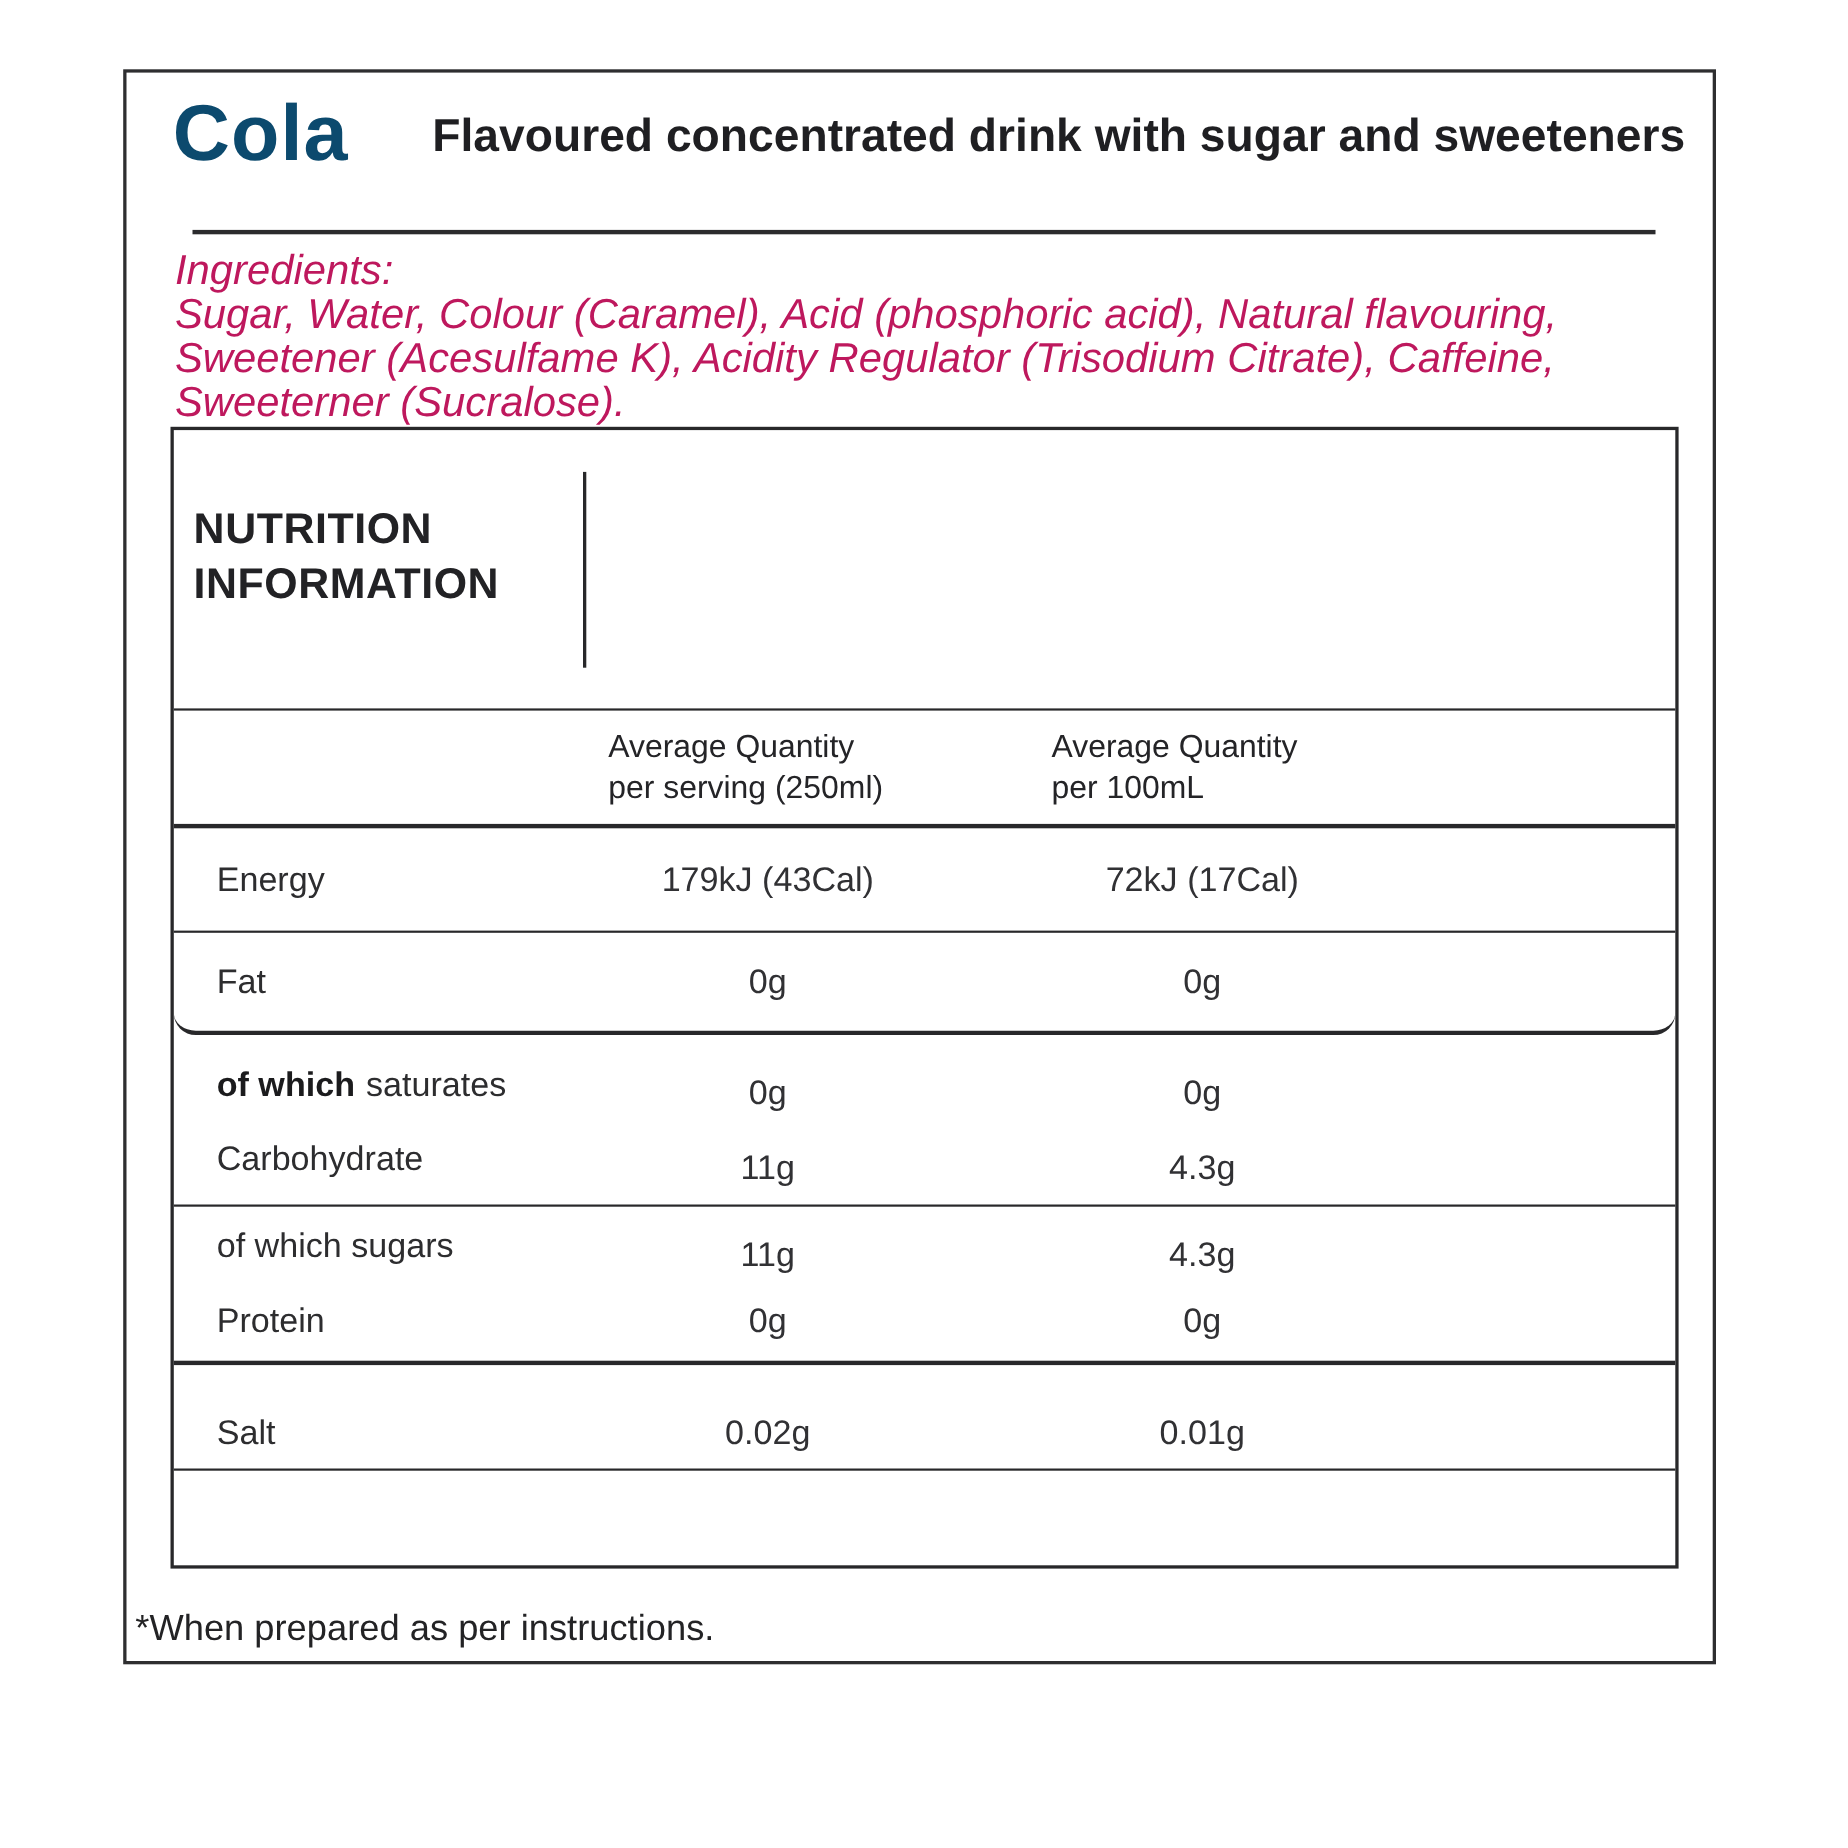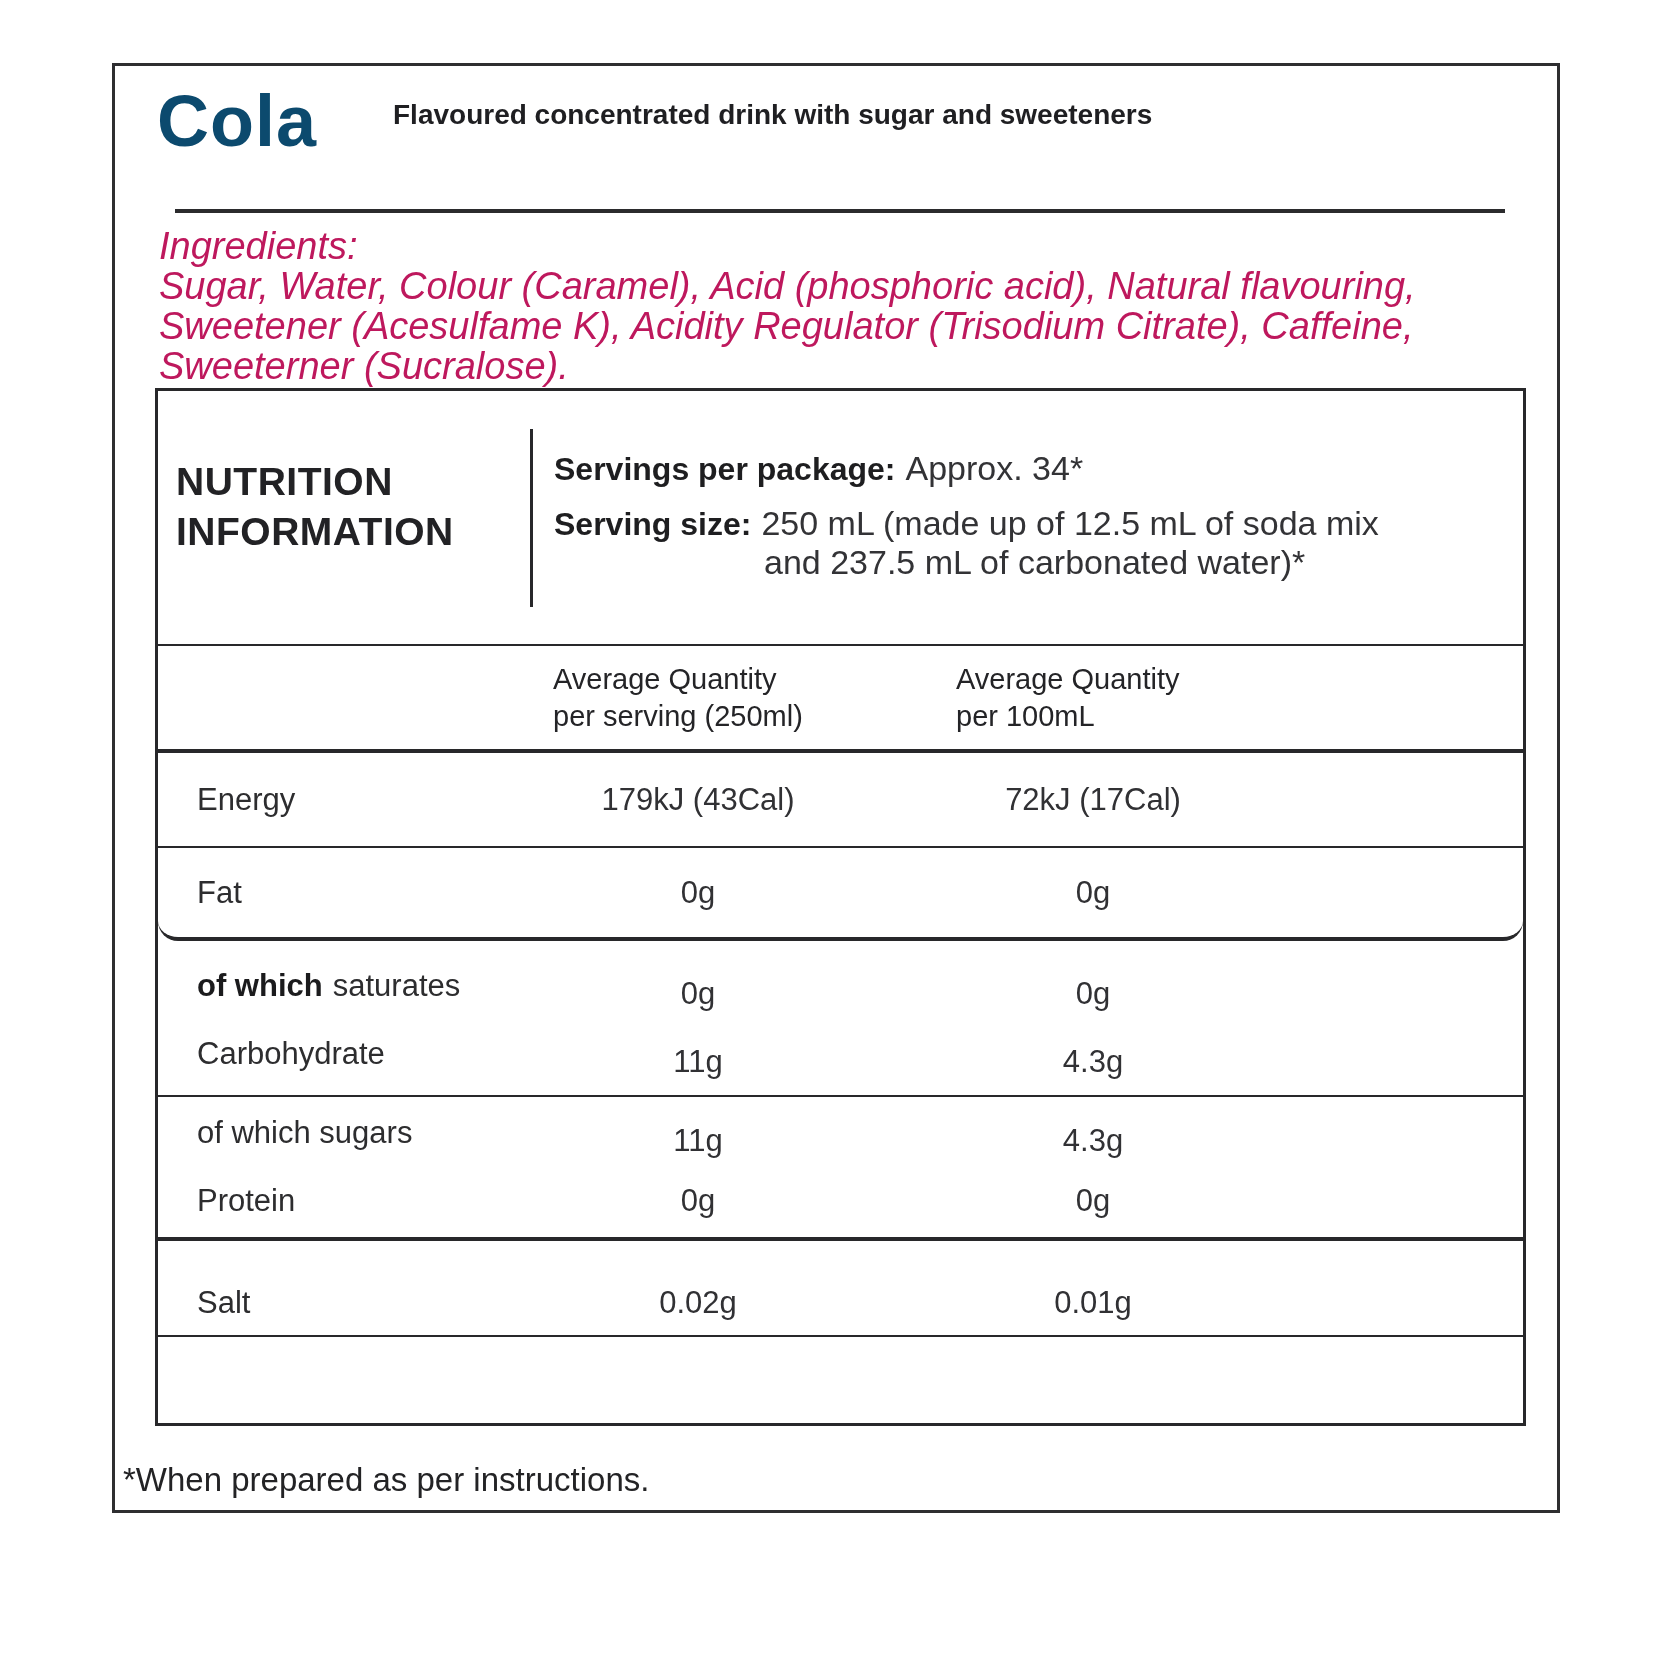--- a/index.html
+++ b/index.html
@@ -11,21 +11,21 @@
   .label-box{
     position:absolute;left:112px;top:63px;width:1448px;height:1450px;
     border:3px solid #2e2e30;box-sizing:border-box;background:#ffffff;
   }
   .brand{
     position:absolute;left:42px;top:14px;
     font-size:72px;font-weight:800;letter-spacing:1px;color:#0c4a6e;
   }
   .tagline{
     position:absolute;left:278px;top:33px;
-    font-size:28px;font-weight:700;color:#1f1f22;white-space:nowrap;
+    font-size:42px;font-weight:700;color:#1f1f22;white-space:nowrap;
   }
   .header-rule{
     position:absolute;left:60px;top:143px;width:1330px;height:4px;background:#2b2b2d;
   }
   .ingredients{
     position:absolute;left:44px;top:160px;
     font-size:38px;line-height:40px;color:#be185d;font-style:italic;
   }
   .ntable{
     position:absolute;left:40px;top:322px;width:1371px;
@@ -90,29 +90,20 @@
   </div>
 
   <div class="ntable">
 
     <div class="t-header">
       <div class="t-title">
         <div>NUTRITION</div>
         <div>INFORMATION</div>
       </div>
       <div class="t-vdivider"></div>
-      <div class="t-servings">
-        <div class="sline sline1">
-          <span class="slabel">Servings per package:</span><span class="sval">Approx. 34*</span>
-        </div>
-        <div class="sline">
-          <span class="slabel">Serving size:</span><span class="sval">250 mL (made up of 12.5 mL of soda mix</span>
-        </div>
-        <div class="sline sline3 sval">and 237.5 mL of carbonated water)*</div>
-      </div>
     </div>
 
     <div class="t-colheads grid-cols">
       <div></div>
       <div>
         <div class="hdr-block hdr-c2">
           <div>Average Quantity</div>
           <div>per serving (250ml)</div>
         </div>
       </div>

